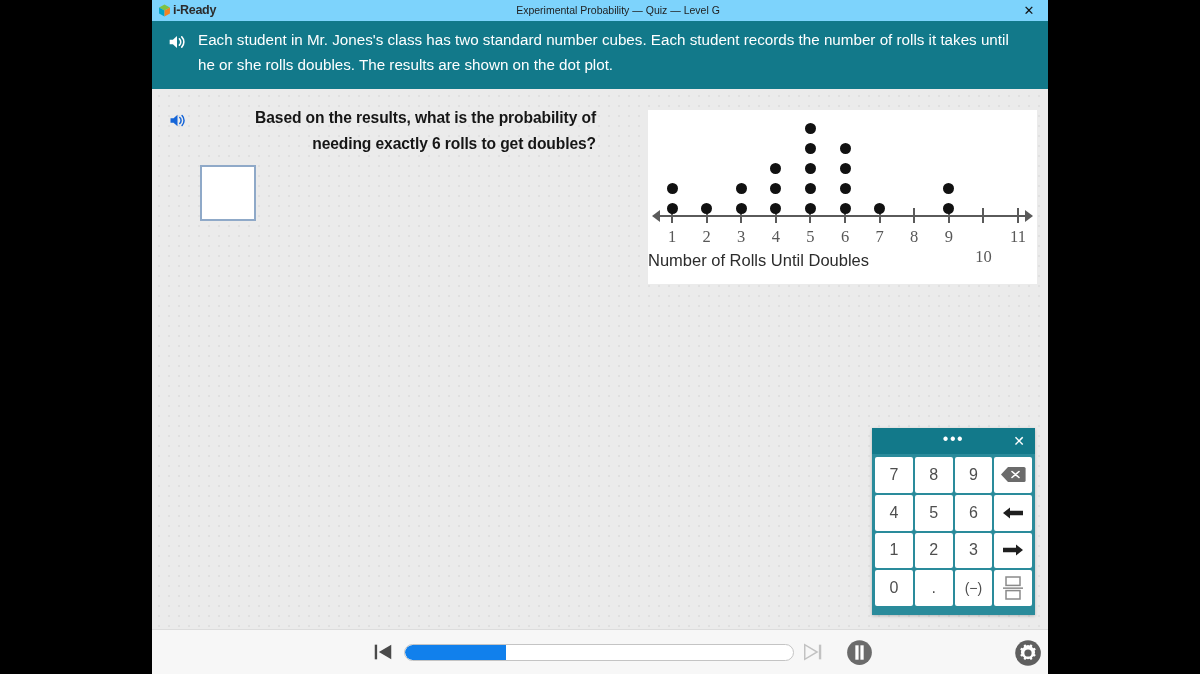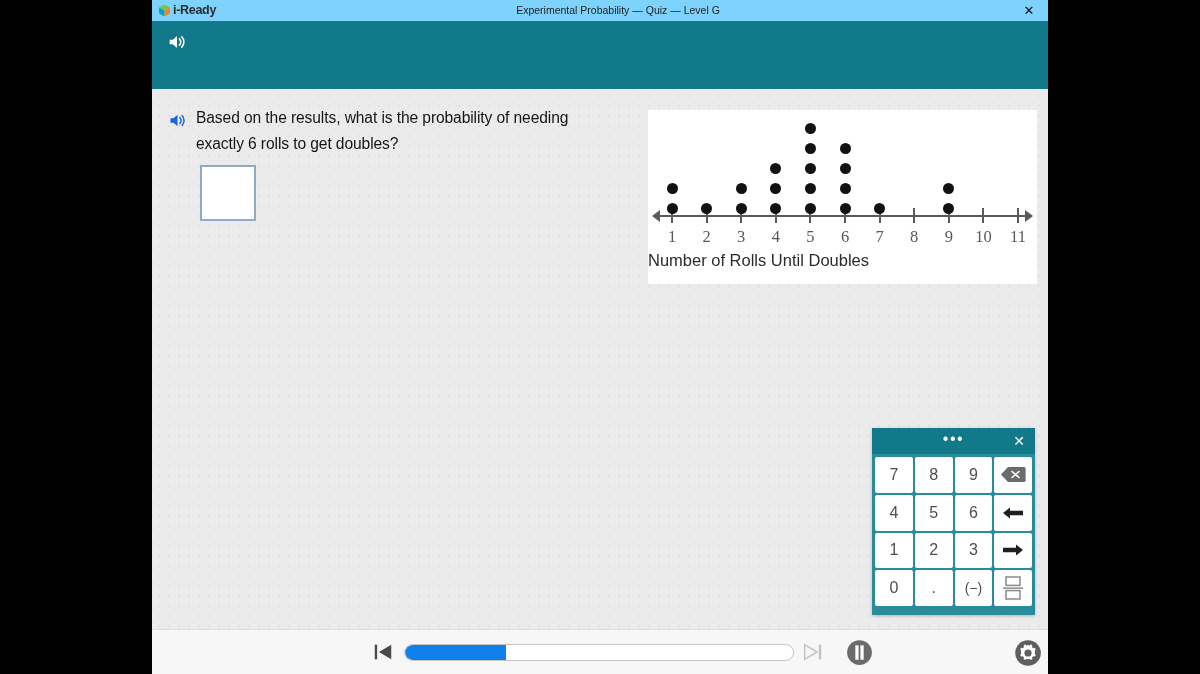--- a/index.html
+++ b/index.html
@@ -106,24 +106,25 @@
     position: absolute;
     left: 15px; top: 21px;
     width: 21px; height: 21px;
     cursor: pointer;
   }
   .question-text {
     position: absolute;
     left: 44px; top: 16px;
     width: 400px;
     font-size: 15.6px;
-    font-weight: normal;
+    font-weight: bold;
     color: #161616;
     line-height: 26px;
     letter-spacing: -0.1px;
+    text-align: right;
   }
   .answer-box {
     position: absolute;
     left: 48px; top: 76px;
     width: 56px; height: 56px;
     background: #ffffff;
     border: 2px solid #8fa9c8;
     box-sizing: border-box;
     cursor: text;
   }
@@ -304,20 +305,21 @@
     <div class="titlebar-title">Experimental Probability — Quiz — Level G</div>
     <div class="titlebar-close">✕</div>
   </div>
 
   <div class="banner">
     <svg class="speaker-banner" viewBox="0 0 24 24">
       <path d="M4 9.5h3.5L12 5.5v13L7.5 14.5H4z" fill="#ffffff"></path>
       <path d="M14.6 8.6a4.6 4.6 0 0 1 0 6.8" stroke="#ffffff" stroke-width="1.7" fill="none" stroke-linecap="round"></path>
       <path d="M17.2 6.4a8 8 0 0 1 0 11.2" stroke="#ffffff" stroke-width="1.7" fill="none" stroke-linecap="round"></path>
     </svg>
+    <div class="banner-text">Each student in Mr. Jones's class has two standard number cubes. Each student records the number of rolls it takes until he or she rolls doubles. The results are shown on the dot plot.</div>
   </div>
 
   <div class="content">
 
     <svg class="speaker-q" viewBox="0 0 24 24">
       <path d="M4 9.5h3.5L12 5.5v13L7.5 14.5H4z" fill="#1565d8"></path>
       <path d="M14.6 8.6a4.6 4.6 0 0 1 0 6.8" stroke="#1565d8" stroke-width="1.7" fill="none" stroke-linecap="round"></path>
       <path d="M17.2 6.4a8 8 0 0 1 0 11.2" stroke="#1565d8" stroke-width="1.7" fill="none" stroke-linecap="round"></path>
     </svg>
 
@@ -362,21 +364,21 @@
           <div class="tick" style="left: 230.6px;"></div>
           <div class="tick-label" style="left: 231.6px;">7</div>
           <div class="dot" style="left: 226.1px; top: 93px; background: rgb(17, 17, 17);"></div>
           <div class="tick" style="left: 265.2px;"></div>
           <div class="tick-label" style="left: 266.2px;">8</div>
           <div class="tick" style="left: 299.8px;"></div>
           <div class="tick-label" style="left: 300.8px;">9</div>
           <div class="dot" style="left: 295.3px; top: 93px; background: rgb(17, 17, 17);"></div>
           <div class="dot" style="left: 295.3px; top: 73px; background: rgb(17, 17, 17);"></div>
           <div class="tick" style="left: 334.4px;"></div>
-          <div class="tick-label" style="left: 335.4px;">10</div>
+          <div class="tick-label" style="left: 335.4px; margin-top: 20px;">10</div>
           <div class="tick" style="left: 369px;"></div>
           <div class="tick-label" style="left: 370px;">11</div>
         </div>
       <div class="axis-title">Number of Rolls Until Doubles</div>
     </div>
 
     <div class="keypad">
       <div class="keypad-header">
         <div class="keypad-dots">•••</div>
         <div class="keypad-close">✕</div>

